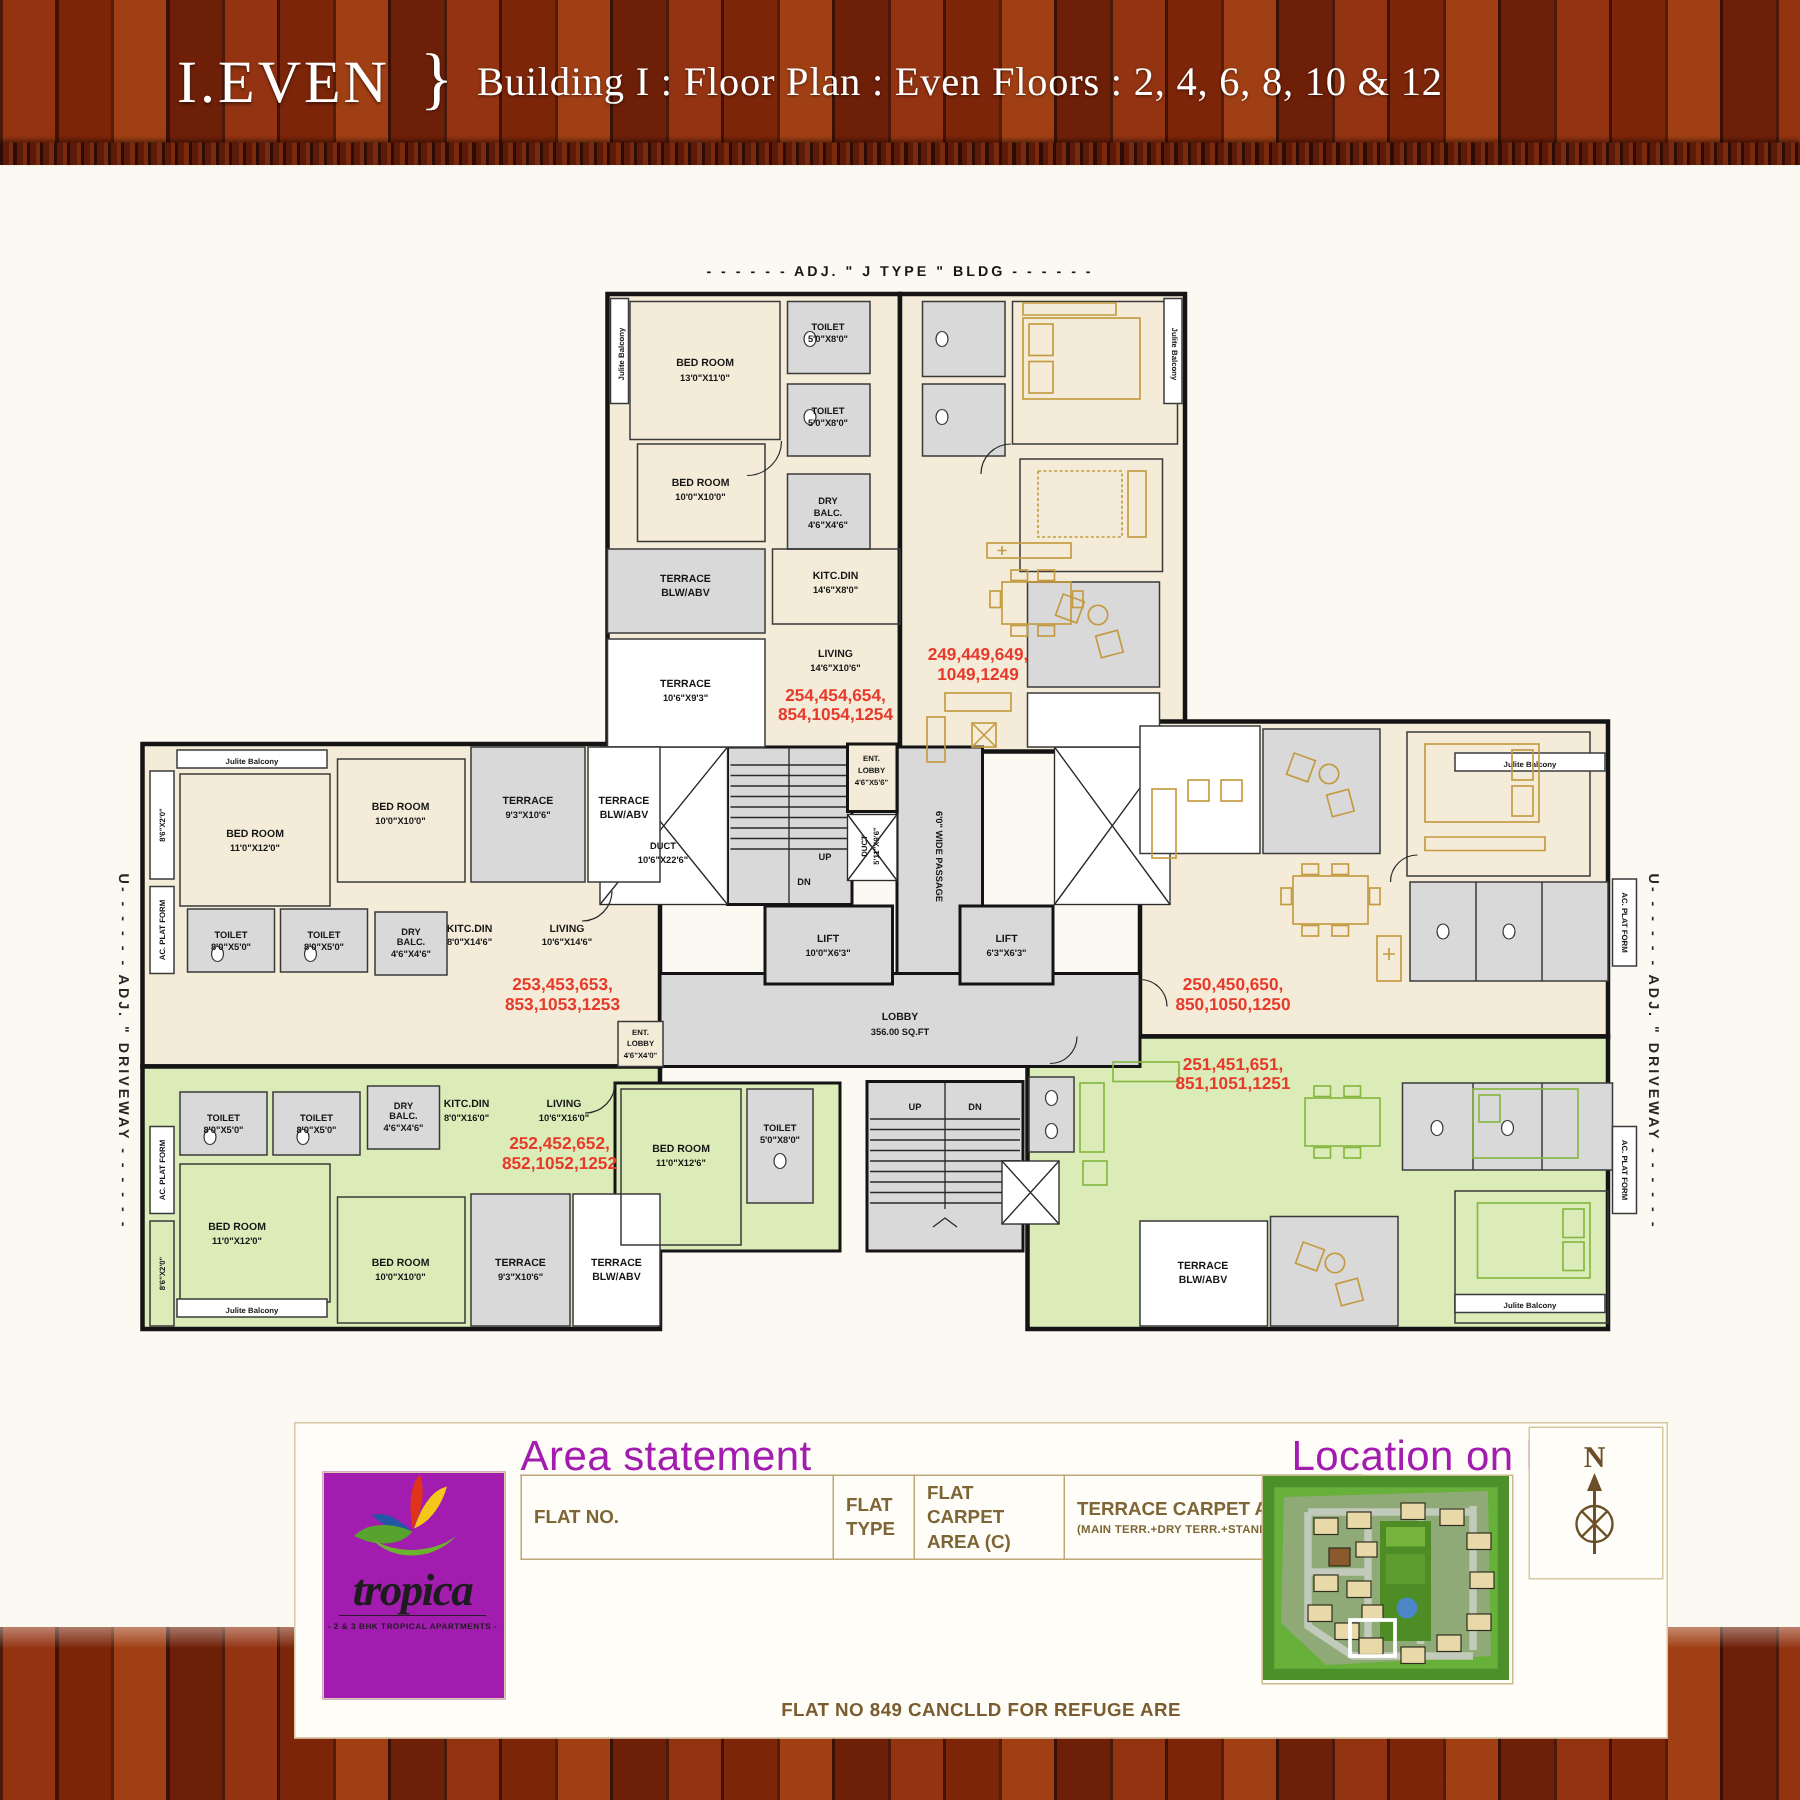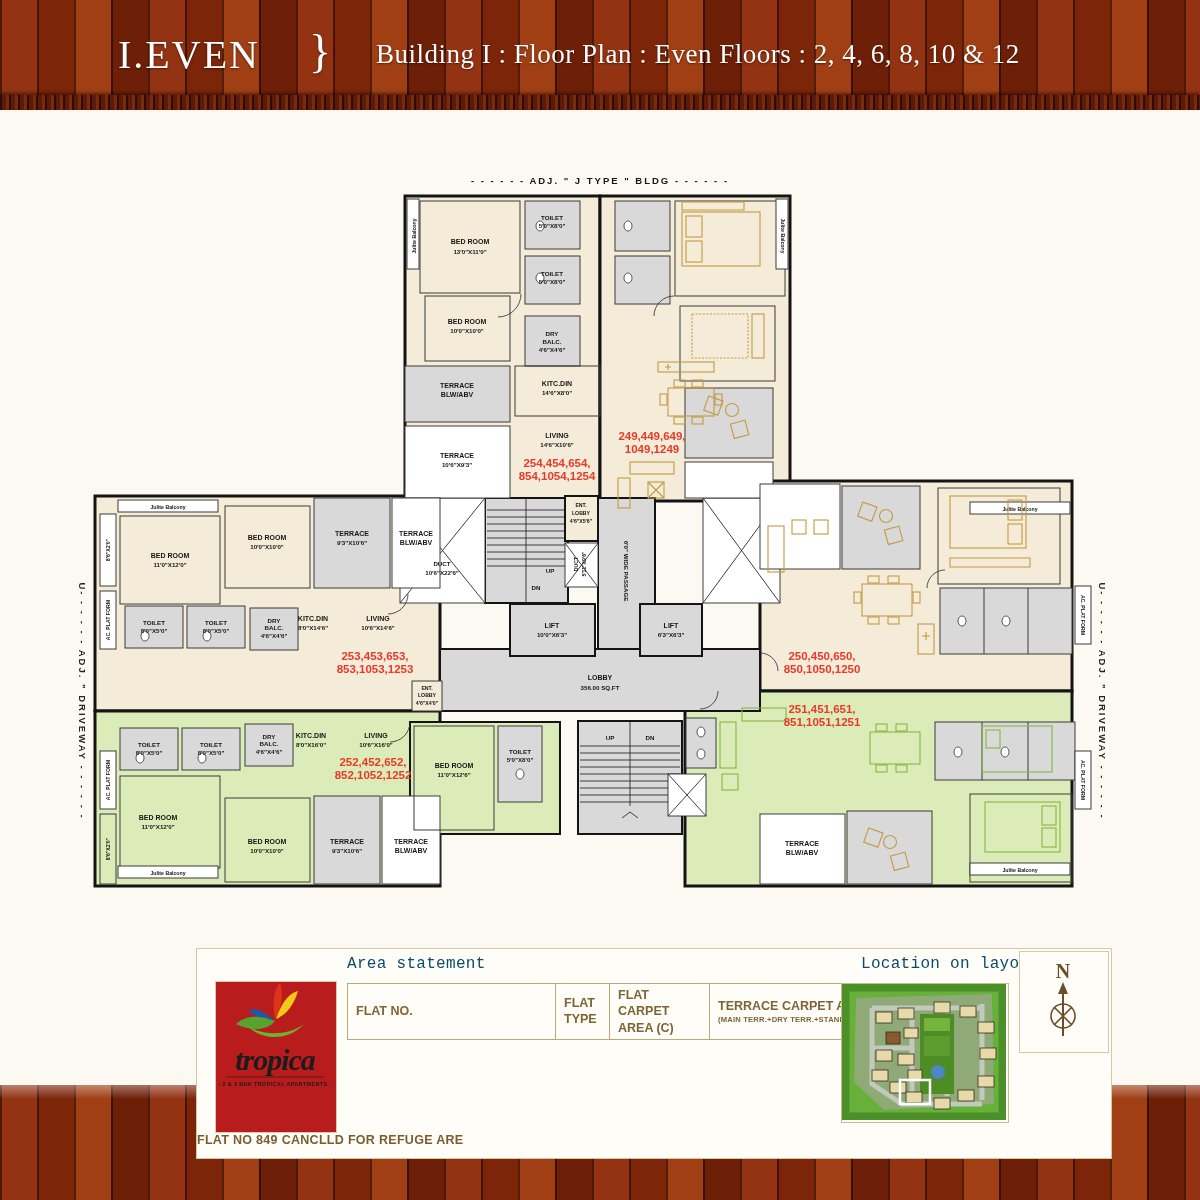--- a/index.html
+++ b/index.html
@@ -12,21 +12,21 @@
     background-color:#7c2509;}
   #wood-top{top:0;height:110px;}
   #wood-top::after{content:"";position:absolute;left:0;right:0;bottom:0;height:15px;
     background:repeating-linear-gradient(90deg,#2e0b03 0 2px,#5c1a08 2px 6px,#7a2a0d 6px 9px);
     box-shadow:0 -2px 3px rgba(0,0,0,.45);}
   #wood-bottom{top:1085px;height:115px;}
   #wood-bottom::before{content:"";position:absolute;left:0;right:0;top:0;height:14px;
     background:linear-gradient(180deg,rgba(255,255,255,.38),rgba(255,255,255,0));}
   
   #header-title{position:absolute;left:118px;top:0;height:108px;display:flex;align-items:center;color:#fff;
-    font-family:"Liberation Serif",serif;z-index:3;text-shadow:0 1px 2px rgba(0,0,0,.5);gap:29px;}
+    font-family:"Liberation Serif",serif;z-index:3;text-shadow:0 1px 2px rgba(0,0,0,.5);}
   #header-title .code{font-size:40px;letter-spacing:2px;}
   #header-title .brace{font-size:46px;font-weight:400;margin:0 16px 6px 20px;}
   #header-title .ttl{font-size:27px;letter-spacing:.5px;}
   
   #plan{position:absolute;left:70px;top:166px;z-index:2;}
   .ol{stroke:#141414;stroke-width:3;}
   .ol2{stroke:#141414;stroke-width:2;}
   .rm{stroke:#3a3a3a;stroke-width:1;fill:none;}
   .fw{fill:#ffffff;}.fc{fill:#f4ecd9;}.fg{fill:#dcecb9;}.fy{fill:#d9d9d9;}
   .xx{stroke:#2a2a2a;stroke-width:.9;fill:#fff;}
@@ -36,30 +36,30 @@
   .dr{stroke:#2a2a2a;stroke-width:.8;fill:none;}
   .wc{fill:#fff;stroke:#333;stroke-width:.8;}
   .pt{font:700 7px "Liberation Sans",sans-serif;fill:#161616;text-anchor:middle;}
   .pd{font:700 6.2px "Liberation Sans",sans-serif;fill:#161616;text-anchor:middle;}
   .ps{font:700 5.2px "Liberation Sans",sans-serif;fill:#161616;text-anchor:middle;}
   .pr{font:700 11.5px "Liberation Sans",sans-serif;fill:#e73a2a;text-anchor:middle;}
   .pv{font:700 9.5px "Liberation Sans",sans-serif;fill:#262626;text-anchor:middle;letter-spacing:2px;}
   
   #panel{position:absolute;left:196px;top:948px;width:914px;height:209px;background:#fffdf7;
     border:1px solid #d8c7a5;z-index:4;}
-  #logo-box{position:absolute;left:18px;top:32px;width:120px;height:150px;border:1px solid #d9cab0;background:#b91c1c;}
-  .sec-head{position:absolute;font-family:Liberation Mono, monospace;font-size:16px;color:#0c4a6e;letter-spacing:.3px;}
+  #logo-box{position:absolute;left:18px;top:32px;width:120px;height:150px;border:1px solid #d9cab0;background:#a21caf;}
+  .sec-head{position:absolute;font-family:Liberation Sans, sans-serif;font-size:28px;color:#a21caf;letter-spacing:.3px;}
   #area-head{left:150px;top:6px;}
   #loc-head{left:664px;top:6px;}
   #area-table{position:absolute;left:150px;top:34px;width:560px;border-collapse:collapse;table-layout:fixed;
     color:#7d6536;font-weight:700;}
   #area-table td{border:1px solid #bda878;padding:3px 8px;font-size:12.5px;line-height:1.3;vertical-align:middle;}
   #area-table .hdr td{font-size:12.5px;}
   #area-table .sub{display:block;font-size:7.6px;letter-spacing:.2px;font-weight:700;}
-  #area-note{position:absolute;left:0;right:0;top:184px;color:#7a5c30;font-weight:700;font-size:12.5px;letter-spacing:.3px;}
+  #area-note{position:absolute;left:0;right:0;top:184px;text-align:center;color:#7a5c30;font-weight:700;font-size:12.5px;letter-spacing:.3px;}
   #map-box{position:absolute;left:644px;top:34px;width:166px;height:138px;border:1px solid #cbb992;}
   #compass-box{position:absolute;left:822px;top:2px;width:88px;height:100px;background:#fffdf7;border:1px solid #d8c7a5;}
   #logo-tagline{letter-spacing:.4px;}
 </style>
 </head>
 <body>
 
 <div id="wood-top" class="wood"></div>
 
 <div id="header-title">

